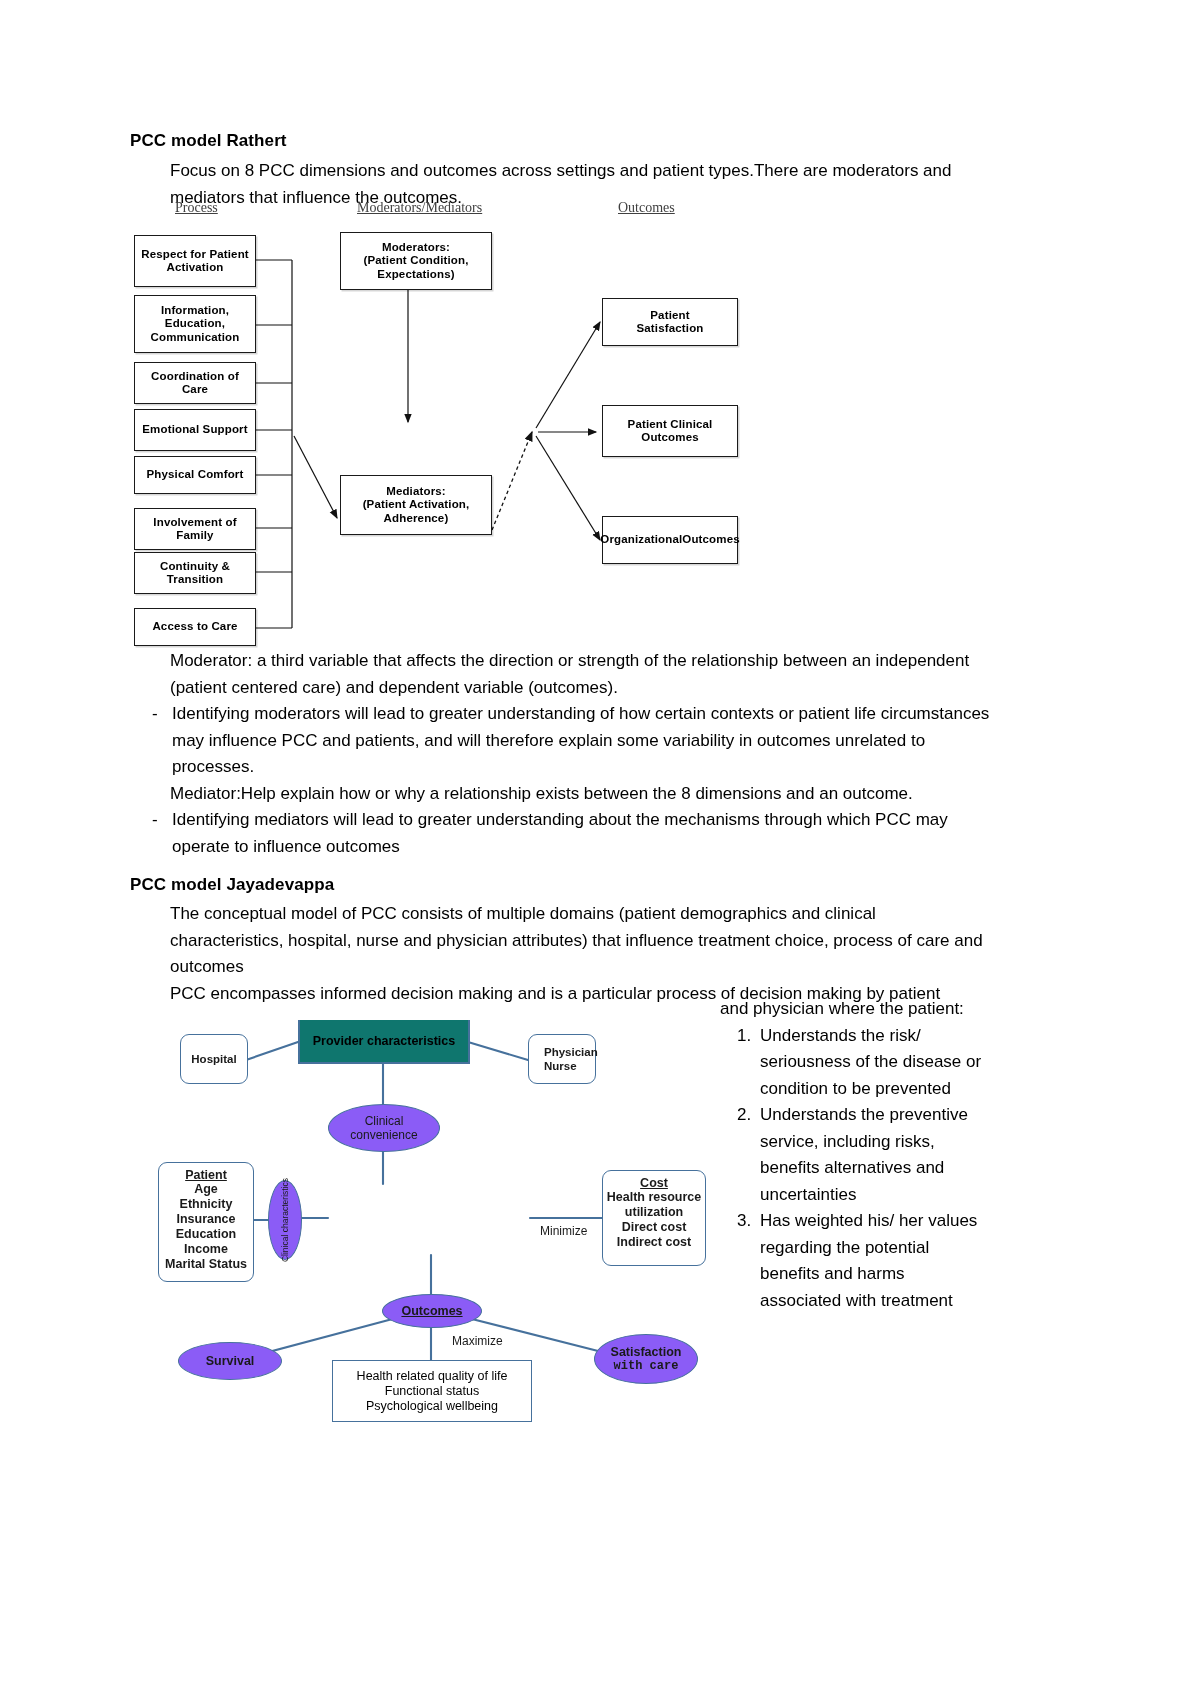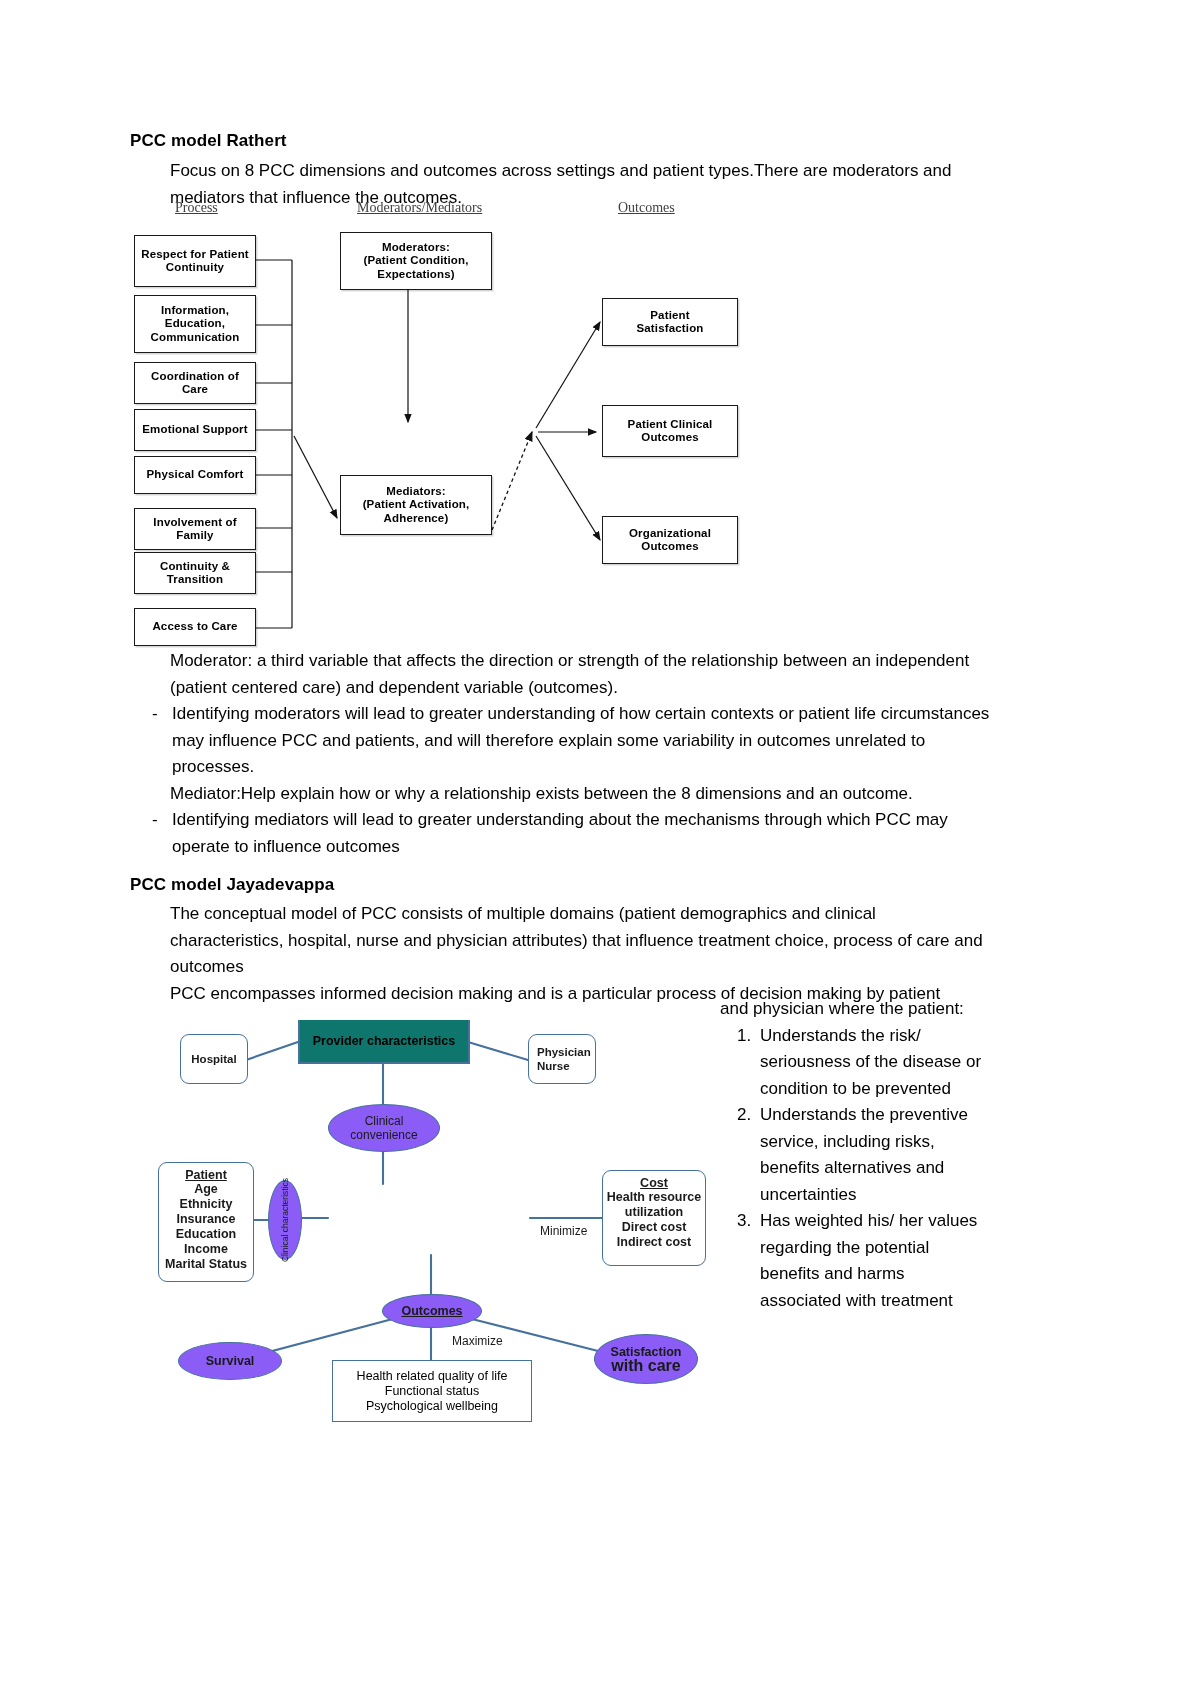--- a/index.html
+++ b/index.html
@@ -102,21 +102,21 @@
 
       <line x1="278" y1="90" x2="278" y2="222" stroke="#111" stroke-width="1.2" marker-end="url(#ah)"></line>
 
       <line x1="362" y1="330" x2="402" y2="232" stroke="#111" stroke-width="1.3" stroke-dasharray="3.5,3" marker-end="url(#ah)"></line>
 
       <line x1="406" y1="228" x2="470" y2="122" stroke="#111" stroke-width="1.2" marker-end="url(#ah)"></line>
       <line x1="408" y1="232" x2="466" y2="232" stroke="#111" stroke-width="1.2" marker-end="url(#ah)"></line>
       <line x1="406" y1="236" x2="470" y2="340" stroke="#111" stroke-width="1.2" marker-end="url(#ah)"></line>
     </svg>
 
-    <div class="d1box" style="left:4px;top:35px;width:122px;height:52px;">Respect for Patient Continuity</div>
+    <div class="d1box" style="left:4px;top:35px;width:122px;height:52px;">Respect for Patient Activation</div>
     <div class="d1box" style="left:4px;top:95px;width:122px;height:58px;">Information, Education, Communication</div>
     <div class="d1box" style="left:4px;top:162px;width:122px;height:42px;">Coordination of Care</div>
     <div class="d1box" style="left:4px;top:209px;width:122px;height:42px;">Emotional Support</div>
     <div class="d1box" style="left:4px;top:256px;width:122px;height:38px;">Physical Comfort</div>
     <div class="d1box" style="left:4px;top:308px;width:122px;height:42px;">Involvement of Family</div>
     <div class="d1box" style="left:4px;top:352px;width:122px;height:42px;">Continuity &amp; Transition</div>
     <div class="d1box" style="left:4px;top:408px;width:122px;height:38px;">Access to Care</div>
 
     <div class="d1box" style="left:210px;top:32px;width:152px;height:58px;flex-direction:column;">
       <span>Moderators:</span>
@@ -131,21 +131,21 @@
     </div>
 
     <div class="d1box" style="left:472px;top:98px;width:136px;height:48px;flex-direction:column;">
       <span>Patient</span>
       <span>Satisfaction</span>
     </div>
     <div class="d1box" style="left:472px;top:205px;width:136px;height:52px;flex-direction:column;">
       <span>Patient Clinical</span>
       <span>Outcomes</span>
     </div>
-    <div class="d1box" style="left:472px;top:316px;width:136px;height:48px;flex-direction:column;">
+    <div class="d1box" style="left:472px;top:316px;width:136px;height:48px;flex-direction:row;">
       <span>Organizational</span>
       <span>Outcomes</span>
     </div>
   </div>
 
   <div style="position:absolute;left:130px;top:648px;width:860px;">
     <div class="body-t">Moderator: a third variable that affects the direction or strength of the relationship between an independent (patient centered care) and dependent variable (outcomes).</div>
 
     <div class="dash-item" style="margin-top:0;">
       <span class="dash-mark">-</span>
@@ -207,21 +207,21 @@
     <div class="d2node" style="left:148px;top:8px;width:172px;height:44px;
          border-left:2.1px solid #46719c;border-right:2.1px solid #46719c;
          border-bottom:2.1px solid #46719c;border-top:none;background:#0f766e;">
       <span style="font-weight:bold;font-size:12.5px;">Provider characteristics</span>
     </div>
 
     <div class="d2node d2rr" style="left:30px;top:22px;width:68px;height:50px;text-align:right;">
       <span>Hospital</span>
     </div>
 
-    <div class="d2node d2rr" style="left:378px;top:22px;width:68px;height:50px;align-items:flex-start;padding-left:8px;">
+    <div class="d2node d2rr" style="left:378px;top:22px;width:68px;height:50px;align-items:flex-start;padding-left:15px;">
       <span>Physician</span>
       <span>Nurse</span>
     </div>
 
     <div class="d2node d2ell" style="left:178px;top:92px;width:112px;height:48px;">
       <span>Clinical</span>
       <span>convenience</span>
     </div>
 
     <div class="d2node d2rr" style="left:8px;top:150px;width:96px;height:120px;justify-content:flex-start;padding-top:5px;">
@@ -260,18 +260,18 @@
     </div>
 
     <div class="d2node d2rect" style="left:182px;top:348px;width:200px;height:62px;">
       <span>Health related quality of life</span>
       <span>Functional status</span>
       <span>Psychological wellbeing</span>
     </div>
 
     <div class="d2node d2ell" style="left:444px;top:322px;width:104px;height:50px;">
       <span style="font-weight:bold;font-size:12.5px;">Satisfaction</span>
-      <span style="font-weight:bold;font-size:16px;">with care</span>
+      <span style="font-weight:bold;font-size:12px;font-family:Liberation Mono, monospace;">with care</span>
     </div>
 
   </div>
 
 </div>
 
 </body></html>

